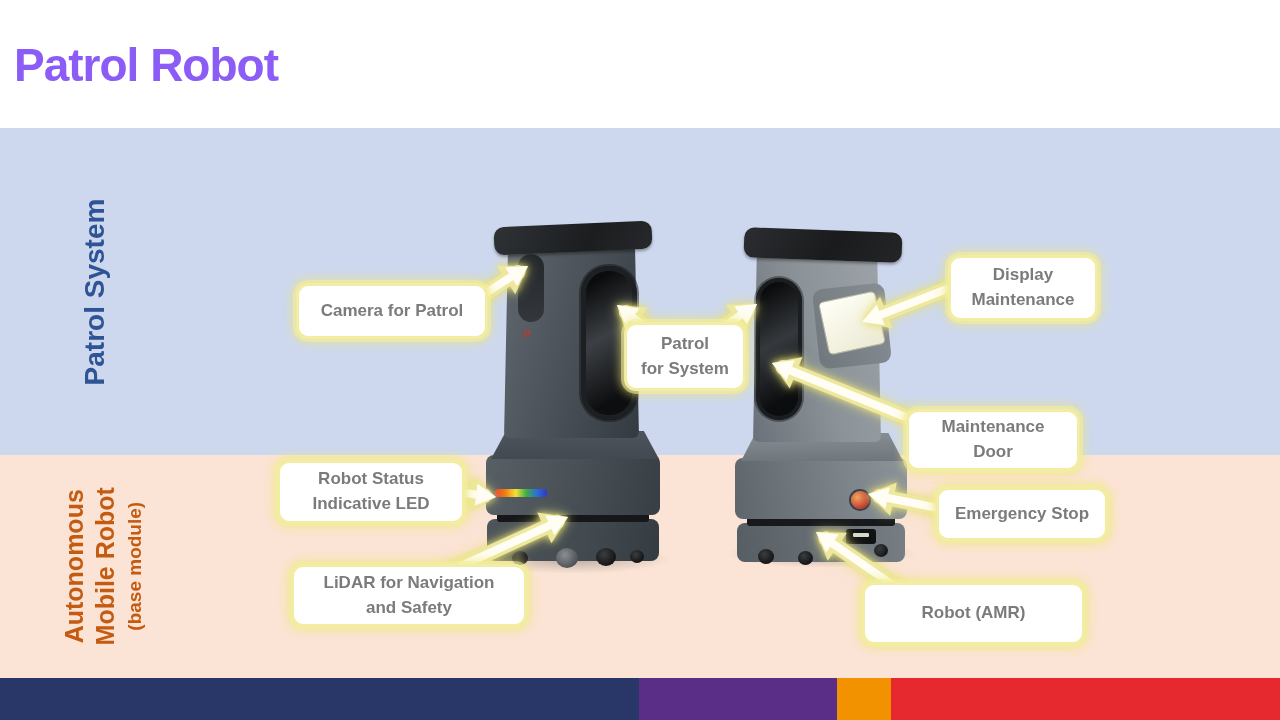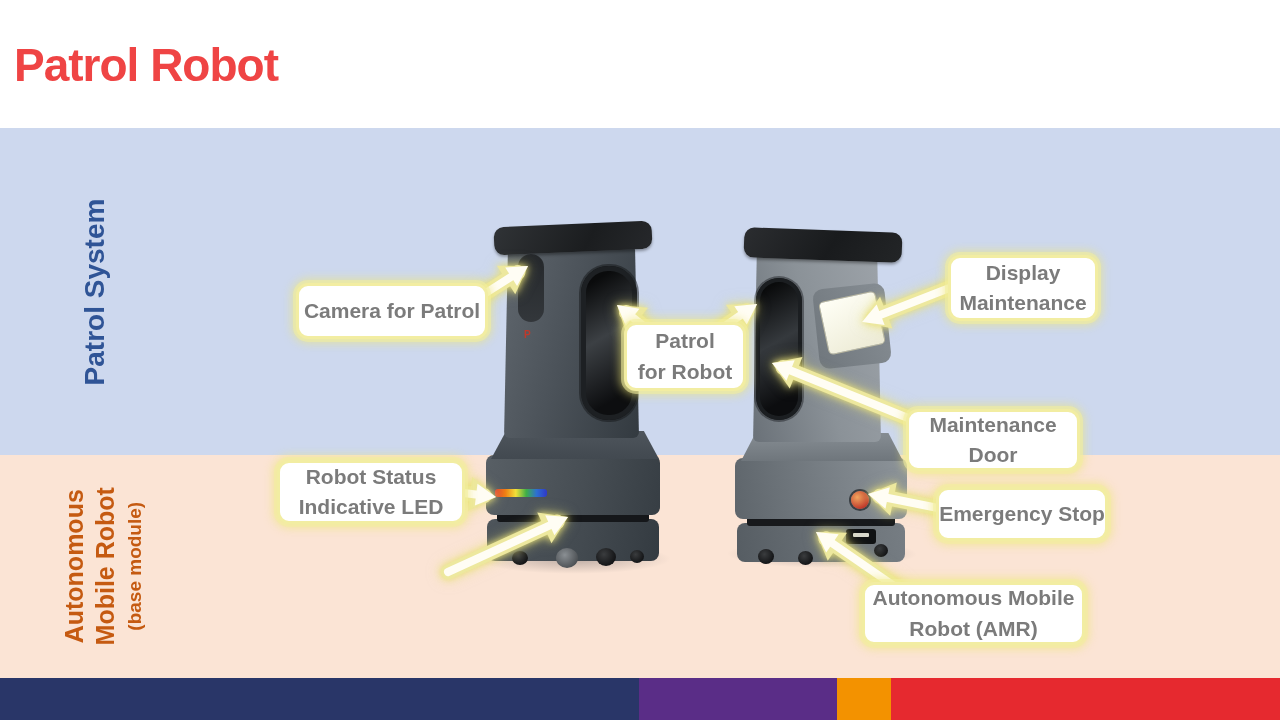--- a/index.html
+++ b/index.html
@@ -1,21 +1,21 @@
 <!DOCTYPE html>
 <html><head>
 <meta charset="utf-8">
 <style>
   html,body{margin:0;padding:0;background:#9a9a9a;}
   .slide{position:relative;width:1280px;height:720px;background:#FFFFFF;overflow:hidden;
          font-family:"Liberation Sans",sans-serif;}
 
   
   .title{position:absolute;left:14px;top:38px;margin:0;font-size:46px;font-weight:700;
-         letter-spacing:-1px;color:#ef4444;}
+         letter-spacing:-1px;color:#8b5cf6;}
 
   
   .band{position:absolute;left:0;width:1280px;}
   .band-top{top:128px;height:327px;background:#CDD8EE;}
   .band-bottom{top:455px;height:223px;background:#FBE4D5;}
 
   .vwrap{position:absolute;display:flex;align-items:center;justify-content:center;}
   .vwrap-top{left:20px;top:128px;width:150px;height:327px;}
   .vwrap-bottom{left:20px;top:455px;width:165px;height:223px;}
   .vlabel{transform:rotate(-90deg);text-align:center;}
@@ -92,21 +92,21 @@
   .rr-w3{left:874px;top:544px;width:14px;height:13px;}
 
   
   .arrows{position:absolute;inset:0;z-index:2;
           filter:drop-shadow(0 0 3px rgba(232,224,120,.9)) drop-shadow(0 0 6px rgba(232,224,120,.55));}
 
   
   .callout{position:absolute;z-index:3;background:#FFFFFF;border:3px solid #F2EDA2;border-radius:12px;
            box-shadow:0 0 0 3px rgba(243,238,160,.55),0 0 10px 4px rgba(238,230,120,.65);
            display:flex;flex-direction:column;align-items:center;justify-content:center;
-           color:#7B7B7B;font-weight:700;font-size:21px;line-height:1.45;text-align:center;}
+           color:#7B7B7B;font-weight:700;font-size:17px;line-height:1.45;text-align:center;}
   .co-camera-left{left:296px;top:283px;width:186px;height:50px;}
   .co-camera-center{left:624px;top:322px;width:116px;height:63px;}
   .co-display{left:948px;top:255px;width:144px;height:60px;}
   .co-maintenance{left:906px;top:409px;width:168px;height:56px;}
   .co-status-led{left:277px;top:460px;width:182px;height:58px;}
   .co-emergency{left:936px;top:487px;width:166px;height:48px;}
   .co-lidar{left:291px;top:564px;width:230px;height:57px;}
   .co-amr{left:862px;top:582px;width:217px;height:57px;}
 
   
@@ -228,39 +228,42 @@
         <line x1="900" y1="590" x2="827.5205566084343" y2="539.954670039157" stroke="#FFFDF4" stroke-width="8" stroke-linecap="round"></line>
         <polygon points="816,532 838.708035899958,534.3119484350259 826.2078401241398,552.4156802482798" fill="#FFFDF4"></polygon>
       </g>
     </svg>
 
   <div class="callout co-camera-left">
     <span>Camera for Patrol</span>
   </div>
   <div class="callout co-camera-center">
     <span>Patrol</span>
-    <span>for Robot</span>
+    <span>for System</span>
   </div>
   <div class="callout co-display">
     <span>Display</span>
     <span>Maintenance</span>
   </div>
   <div class="callout co-maintenance">
     <span>Maintenance</span>
     <span>Door</span>
   </div>
   <div class="callout co-emergency">
     <span>Emergency Stop</span>
   </div>
   <div class="callout co-status-led">
     <span>Robot Status</span>
     <span>Indicative LED</span>
   </div>
+  <div class="callout co-lidar">
+    <span>LiDAR for Navigation</span>
+    <span>and Safety</span>
+  </div>
   <div class="callout co-amr">
-    <span>Autonomous Mobile</span>
     <span>Robot (AMR)</span>
   </div>
 
   <div class="footer">
       <div class="footer-seg" style="width: 639px; background: rgb(41, 54, 104);"></div>
       <div class="footer-seg" style="width: 198px; background: rgb(90, 45, 135);"></div>
       <div class="footer-seg" style="width: 54px; background: rgb(243, 146, 0);"></div>
       <div class="footer-seg" style="width: 389px; background: rgb(230, 41, 47);"></div>
     </div>
 

